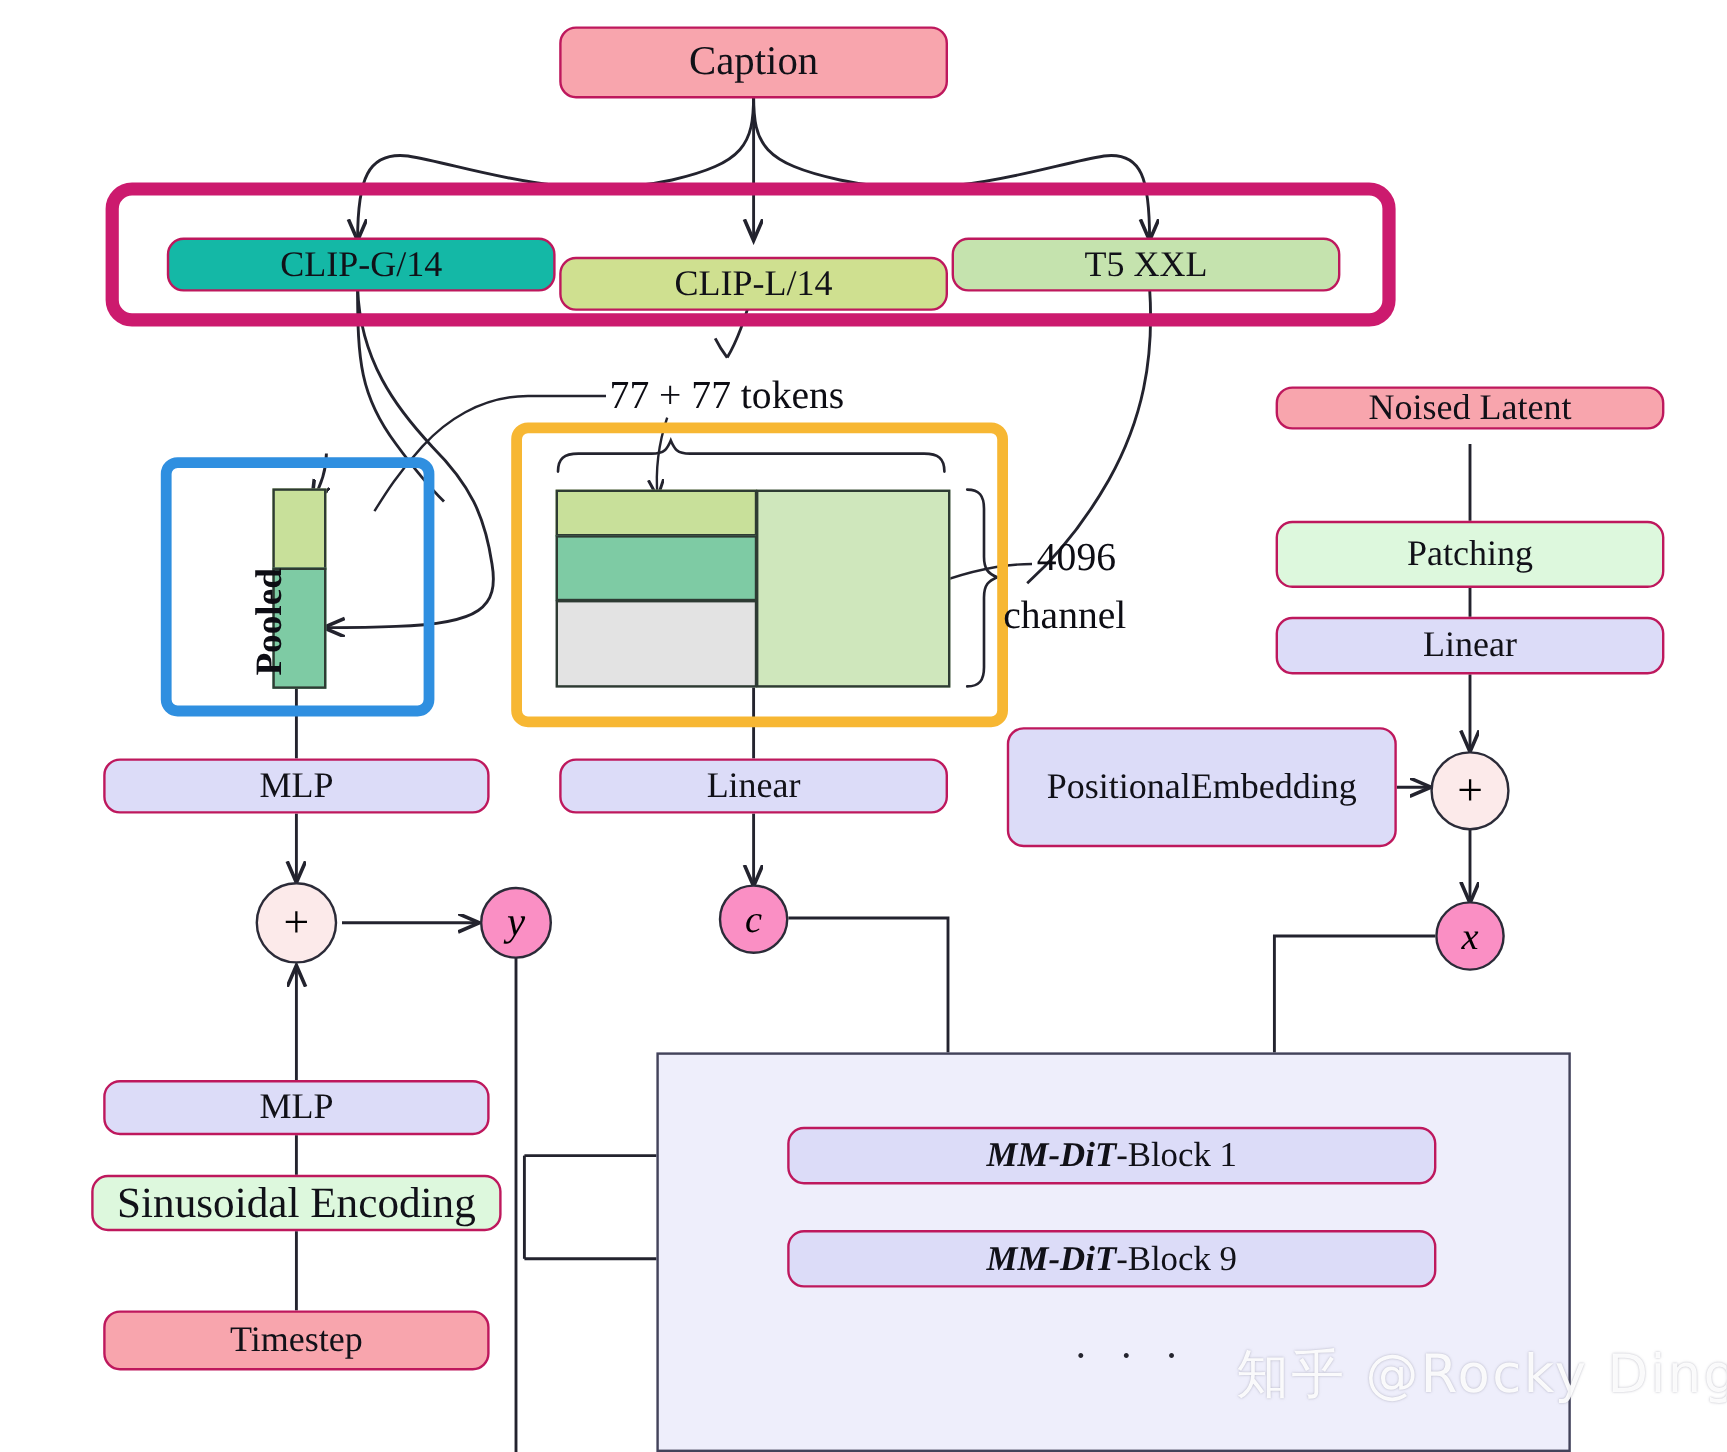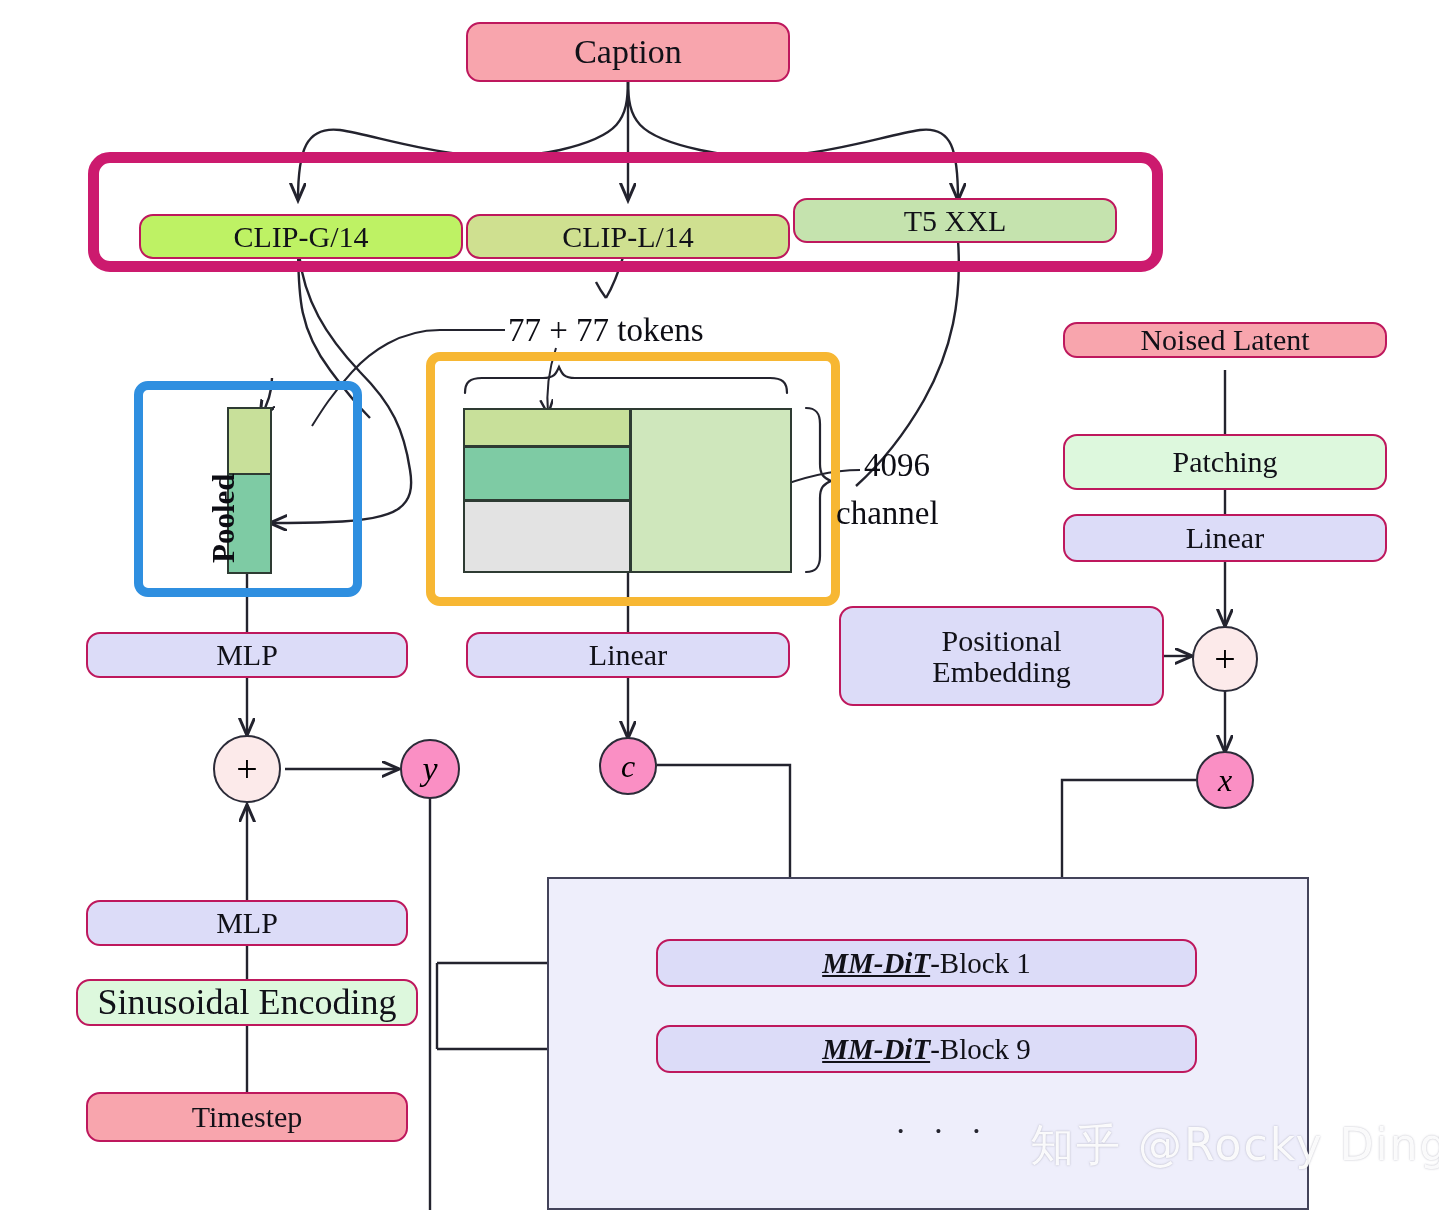--- a/index.html
+++ b/index.html
@@ -35,21 +35,21 @@
     border: 2px solid #be185d;
     border-radius: 14px;
     font-family: "Liberation Serif", "DejaVu Serif", serif;
     line-height: 1.05;
     color: #111118;
     z-index: 5;
   }
   .node.pink   { background: #f8a5ad; }
   .node.lav    { background: #dcdcf8; }
   .node.mint   { background: #ddf8dd; }
-  .node.teal   { background: #bef264; margin-top: 16px; }
+  .node.teal   { background: #14b8a6; }
   .node.olive  { background: #cfe090; }
   .node.lgreen { background: #c5e3ae; }
 
   .circ {
     position: absolute;
     box-sizing: border-box;
     border: 2px solid #2b2b38;
     border-radius: 50%;
     display: flex;
     align-items: center;
@@ -110,21 +110,21 @@
     position: absolute;
     font-family: "DejaVu Sans", "Liberation Sans", sans-serif;
     color: rgba(255,255,255,0.92);
     text-shadow: 0 0 2px rgba(120,120,140,0.55);
     font-size: 44px;
     letter-spacing: 2px;
     z-index: 20;
     white-space: nowrap;
     pointer-events: none;
   }
-  .ital { font-style: italic; font-weight: bold; text-decoration: underline; }
+  .ital { font-style: italic; font-weight: bold; }
   .dots {
     position: absolute;
     z-index: 9;
     font-size: 34px;
     letter-spacing: 9px;
     color: #24242e;
     font-family: "Liberation Serif", "DejaVu Serif", serif;
   }
 </style>
 </head>
@@ -252,21 +252,21 @@
   <div class="node lav" style="left:466px; top:632px; width:324px; height:46px; font-size:30px;">Linear</div>
 
   <div class="circ sym" style="left:599px; top:737px; width:58px; height:58px; font-size:32px;">c</div>
 
   <div class="node pink" style="left:1063px; top:322px; width:324px; height:36px; font-size:30px;">Noised Latent</div>
 
   <div class="node mint" style="left:1063px; top:434px; width:324px; height:56px; font-size:30px;">Patching</div>
 
   <div class="node lav" style="left:1063px; top:514px; width:324px; height:48px; font-size:30px;">Linear</div>
 
-  <div class="node lav" style="left:839px; top:606px; width:325px; height:100px; font-size:30px; flex-direction:column;">
+  <div class="node lav" style="left:839px; top:606px; width:325px; height:100px; font-size:30px; ">
     <span>Positional</span>
     <span>Embedding</span>
   </div>
 
   <div class="circ plus" style="left:1192px; top:626px; width:66px; height:66px; font-size:38px;">+</div>
 
   <div class="circ sym" style="left:1196px; top:751px; width:58px; height:58px; font-size:32px;">x</div>
 
   <div class="ditbox" style="left:547px; top:877px; width:762px; height:333px;"></div>
 

